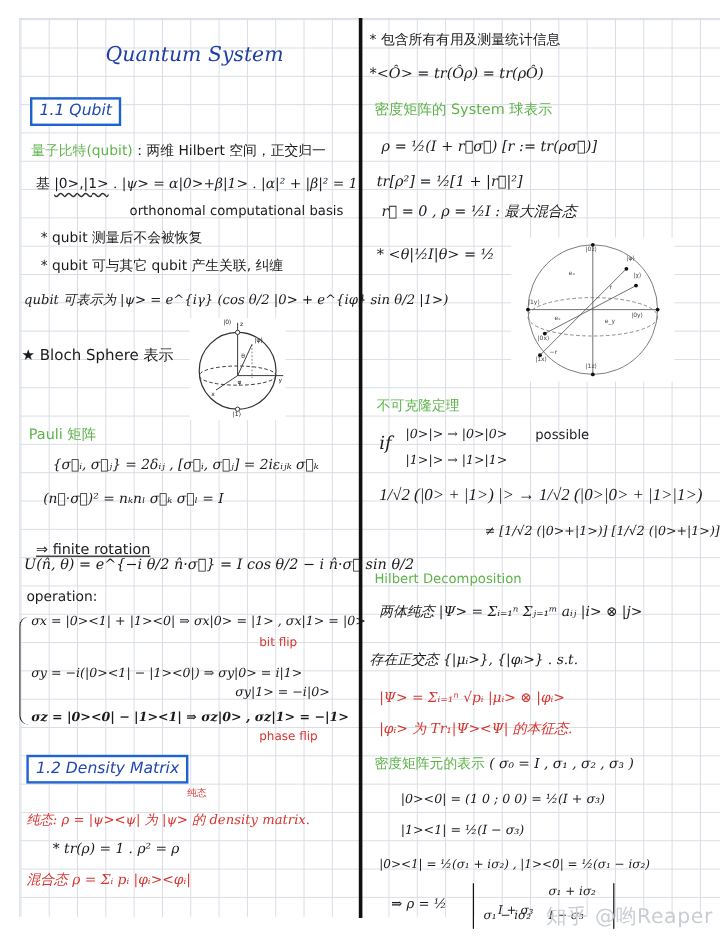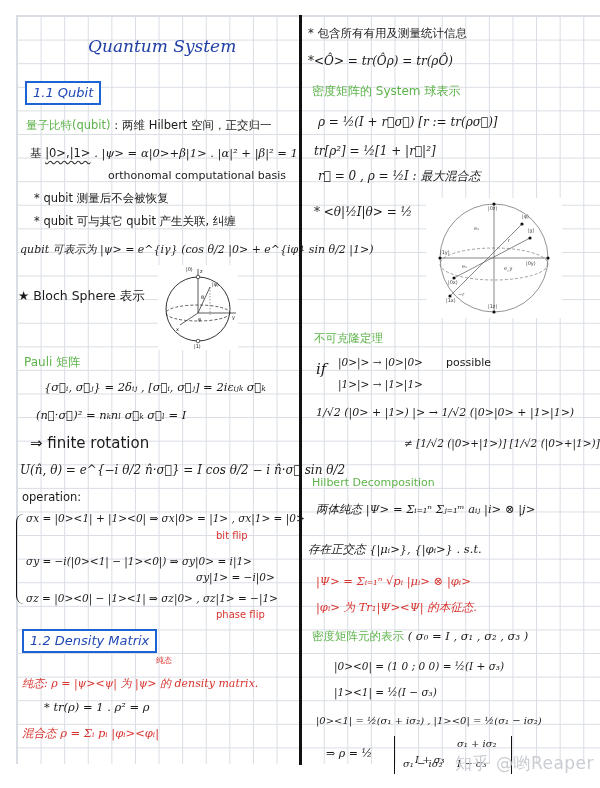--- a/index.html
+++ b/index.html
@@ -89,30 +89,30 @@
   <span class="t tiny" style="left:42px; top:4px; font-size:5px;">z</span>
   <span class="t tiny" style="left:74px; top:50px; font-size:5px;">y</span>
   <span class="t tiny" style="left:18px; top:62px; font-size:5px;">x</span>
   <span class="t tiny" style="left:43px; top:30px; font-size:5px;">θ</span>
   <span class="t tiny" style="left:40px; top:52px; font-size:5px;">φ</span>
 </div>
 
 <div class="t hw green" style="left:24px; top:356px; font-size:12px;">Pauli 矩阵</div>
 <div class="t hw math" style="left:44px; top:382px;">{σ⃗ᵢ, σ⃗ⱼ} = 2δᵢⱼ  ,  [σ⃗ᵢ, σ⃗ⱼ] = 2iεᵢⱼₖ σ⃗ₖ</div>
 <div class="t hw math" style="left:36px; top:410px;">(n⃗·σ⃗)² = nₖnₗ σ⃗ₖ σ⃗ₗ = I</div>
-<div class="t hw" style="left:30px; top:436px; font-size:15px;">⇒ finite rotation</div>
+<div class="t hw" style="left:30px; top:452px; font-size:12px;text-decoration:underline;">⇒ finite rotation</div>
 <div class="t hw math" style="left:20px; top:464px; font-size:12px;">U(n̂, θ) = e^{−i θ/2 n̂·σ⃗} = I cos θ/2 − i n̂·σ⃗ sin θ/2</div>
 <div class="t hw" style="left:22px; top:492px;">operation:</div>
 
 <div class="brace"></div>
 <div class="t hw math" style="left:26px; top:513px; font-size:10.5px;">σx = |0&gt;&lt;1| + |1&gt;&lt;0| ⇒ σx|0&gt; = |1&gt; , σx|1&gt; = |0&gt;</div>
 <div class="t hw red" style="left:216px; top:531px; font-size:10px;">bit flip</div>
 <div class="t hw math" style="left:26px; top:556px; font-size:10.5px;">σy = −i(|0&gt;&lt;1| − |1&gt;&lt;0|) ⇒ σy|0&gt; = i|1&gt;</div>
 <div class="t hw math" style="left:196px; top:572px; font-size:10.5px;">σy|1&gt; = −i|0&gt;</div>
-<div class="t hw math" style="left:26px; top:593px; font-size:10.5px;">σz = |0&gt;&lt;0| − |1&gt;&lt;1| ⇒ σz|0&gt; , σz|1&gt; = −|1&gt;</div>
+<div class="t hw math" style="left:26px; top:593px; font-size:10.5px;font-weight:bold;">σz = |0&gt;&lt;0| − |1&gt;&lt;1| ⇒ σz|0&gt; , σz|1&gt; = −|1&gt;</div>
 <div class="t hw red" style="left:216px; top:610px; font-size:10px;">phase flip</div>
 
 <div class="sec-box" style="left:22px; top:629px;">1.2 Density Matrix</div>
 
 <div class="t hw red" style="left:136px; top:657px; font-size:8px;padding-left:20px;">纯态</div>
 <div class="t hw red math" style="left:22px; top:678px; font-size:11px;">纯态: ρ = |ψ&gt;&lt;ψ| 为 |ψ&gt; 的 density matrix.</div>
 <div class="t hw math" style="left:44px; top:702px;">* tr(ρ) = 1  .  ρ² = ρ</div>
 <div class="t hw red math" style="left:22px; top:728px;">混合态   ρ = Σᵢ pᵢ |φᵢ&gt;&lt;φᵢ|</div>
 
 <div class="t hw" style="left:308px; top:28px;">* 包含所有有用及测量统计信息</div>
@@ -153,21 +153,21 @@
   <span class="t" style="left:36px; top:66px; font-size:5px; color:#444;">eₓ</span>
   <span class="t" style="left:82px; top:40px; font-size:5px; color:#444;">r</span>
   <span class="t" style="left:32px; top:94px; font-size:5px; color:#444;">−r</span>
 </div>
 
 <div class="t hw green" style="left:314px; top:333px;">不可克隆定理</div>
 <div class="t hw math" style="left:316px; top:362px; font-size:15px;">if</div>
 <div class="t hw math" style="left:338px; top:357px; font-size:10.5px;">|0&gt;|&gt; → |0&gt;|0&gt;</div>
 <div class="t hw" style="left:446px; top:357px; font-size:11px;">possible</div>
 <div class="t hw math" style="left:338px; top:379px; font-size:10.5px;">|1&gt;|&gt; → |1&gt;|1&gt;</div>
-<div class="t hw math" style="left:316px; top:407px; font-size:11px;">1/√2 (|0&gt; + |1&gt;) |&gt; → 1/√2 (|0&gt;|0&gt; + |1&gt;|1&gt;)</div>
+<div class="t hw math" style="left:316px; top:407px; font-size:14px;font-family:Liberation Serif, serif;">1/√2 (|0&gt; + |1&gt;) |&gt; → 1/√2 (|0&gt;|0&gt; + |1&gt;|1&gt;)</div>
 <div class="t hw math" style="left:404px; top:438px; font-size:10.5px;">≠ [1/√2 (|0&gt;+|1&gt;)] [1/√2 (|0&gt;+|1&gt;)]</div>
 
 <div class="t hw green" style="left:312px; top:477px; font-size:11px;">Hilbert  Decomposition</div>
 <div class="t hw math" style="left:316px; top:504px;">两体纯态  |Ψ&gt; = Σᵢ₌₁ⁿ Σⱼ₌₁ᵐ aᵢⱼ |i&gt; ⊗ |j&gt;</div>
 <div class="t hw math" style="left:308px; top:544px;">存在正交态 {|μᵢ&gt;}, {|φᵢ&gt;} . s.t.</div>
 <div class="t hw red math" style="left:316px; top:576px;">|Ψ&gt; = Σᵢ₌₁ⁿ √pᵢ |μᵢ&gt; ⊗ |φᵢ&gt;</div>
 <div class="t hw red math" style="left:316px; top:602px;">|φᵢ&gt; 为 Tr₁|Ψ&gt;&lt;Ψ| 的本征态.</div>
 
 <div class="t hw" style="left:312px; top:631px;">
   <span class="green">密度矩阵元的表示</span>

